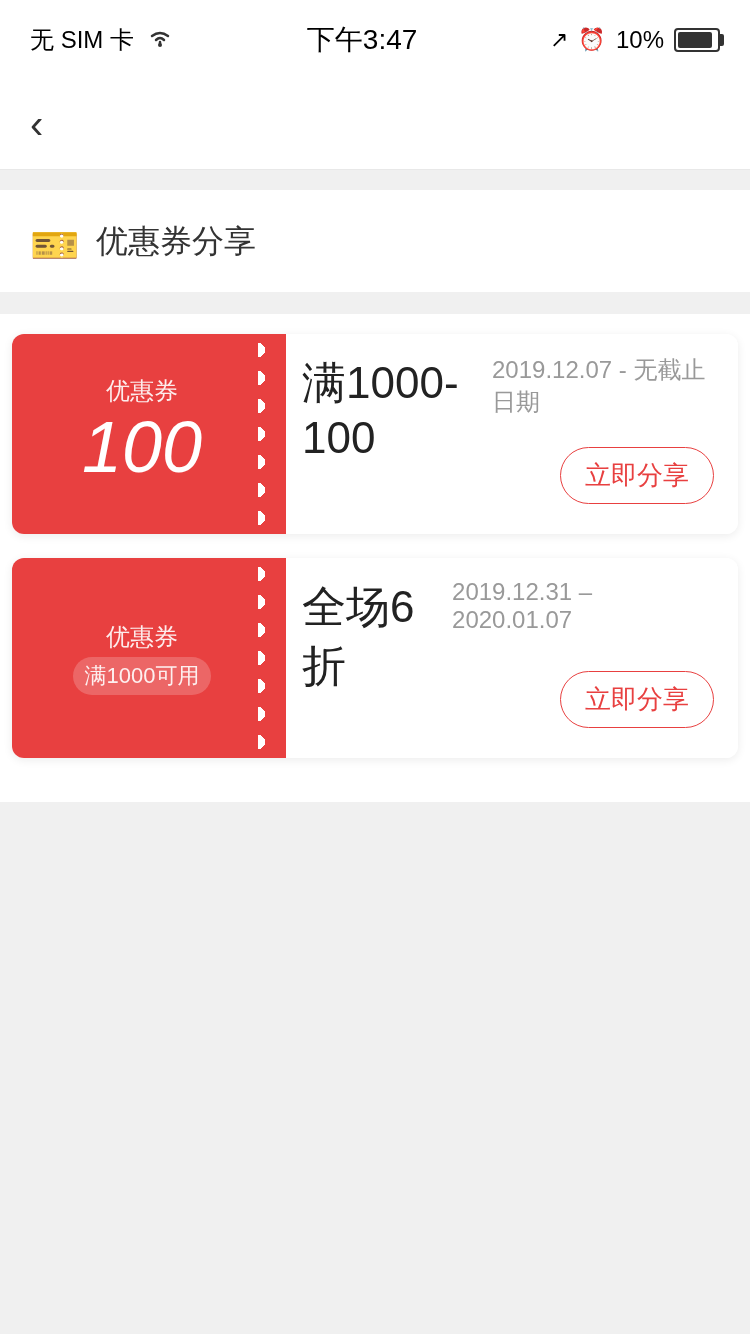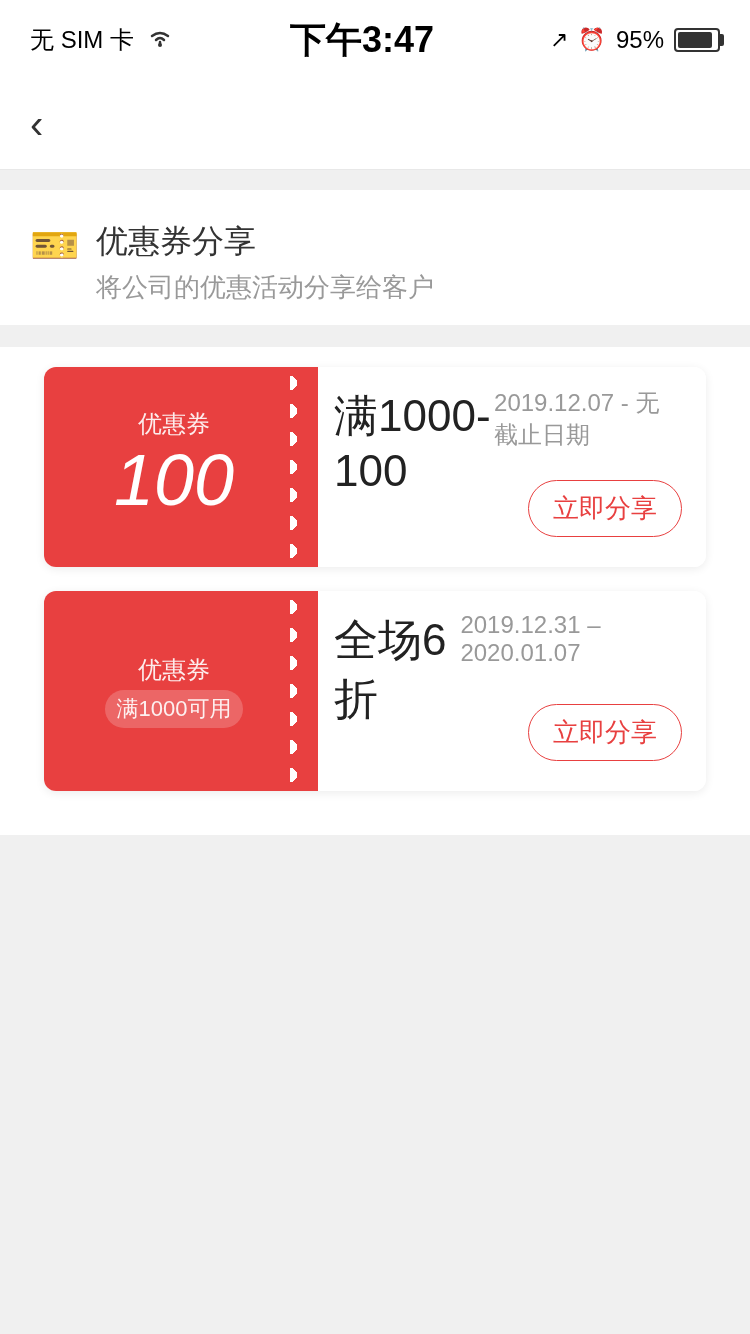--- a/index.html
+++ b/index.html
@@ -24,22 +24,22 @@
       font-size: 26px;
       font-weight: 500;
     }
     .status-left {
       display: flex;
       align-items: center;
       gap: 12px;
       font-size: 24px;
     }
     .status-center {
-      font-size: 36px;
-      font-weight: 700;
+      font-size: 28px;
+      font-weight: 400;
     }
     .status-right {
       display: flex;
       align-items: center;
       gap: 10px;
       font-size: 24px;
     }
     .battery-icon {
       width: 46px;
       height: 24px;
@@ -115,21 +115,21 @@
     }
     .section-text p {
       font-size: 26px;
       color: #999;
       margin-top: 6px;
     }
 
     
     .coupon-list {
       background: #fff;
-      padding: 20px 44px;
+      padding: 20px 12px;
     }
 
     
     .coupon-card {
       display: flex;
       width: 100%;
       height: 200px;
       border-radius: 12px;
       overflow: visible;
       margin-bottom: 24px;
@@ -244,38 +244,37 @@
         <path d="M10 14 Q14 10 18 14" stroke="#333" stroke-width="2.5" fill="none" stroke-linecap="round"></path>
         <path d="M6 10 Q14 4 22 10" stroke="#333" stroke-width="2.5" fill="none" stroke-linecap="round"></path>
         <circle cx="14" cy="19" r="2" fill="#333"></circle>
       </svg>
     </span>
   </div>
   <div class="status-center">下午3:47</div>
   <div class="status-right">
     <span style="font-size:22px;">↗</span>
     <span style="font-size:22px;">⏰</span>
-    <span>95%</span>
+    <span>10%</span>
     <div class="battery-icon">
       <div class="battery-fill"></div>
     </div>
   </div>
 </div>
 
 <div class="nav-bar">
   <span class="nav-back">‹</span>
 </div>
 
 <div style="height: 20px; background: #f0f0f0;"></div>
 
 <div class="section-header">
   <div class="section-icon">🎫</div>
   <div class="section-text">
     <h2>优惠券分享</h2>
-    <p>将公司的优惠活动分享给客户</p>
   </div>
 </div>
 
 <div style="height: 20px; background: #f0f0f0;"></div>
 
 <div class="coupon-list">
 
   <div class="coupon-card">
     <div class="coupon-left">
       <span class="coupon-label">优惠券</span>

